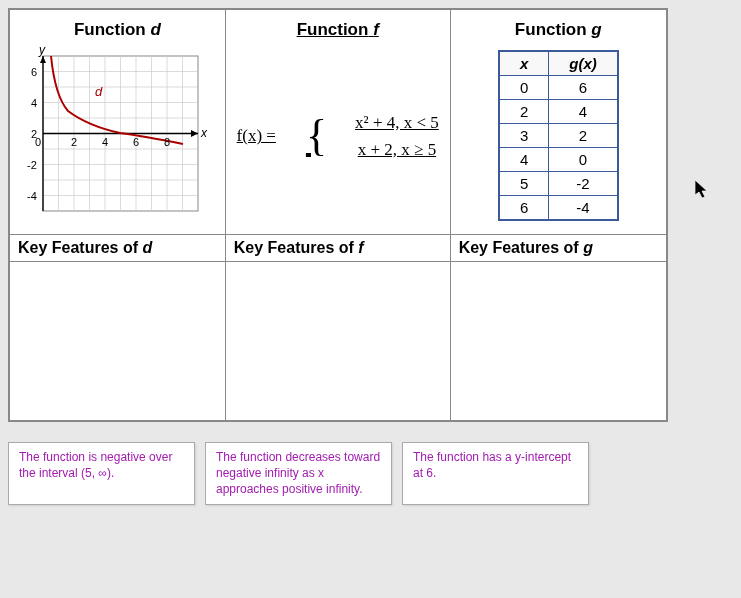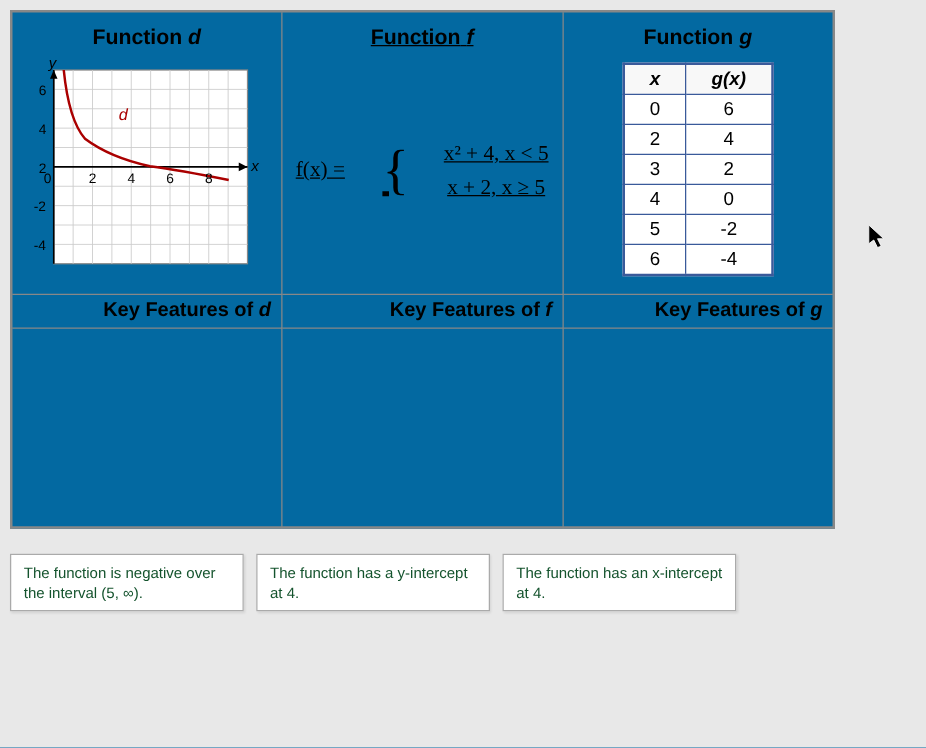--- a/index.html
+++ b/index.html
@@ -5,21 +5,21 @@
   body {
     margin: 0;
     padding: 8px;
     background: #e8e8e8;
     font-family: Arial, sans-serif;
     width: 741px;
     box-sizing: border-box;
   }
   .main-table {
     border: 2px solid #888;
-    background: #0369a1;
+    background: #ffffff;
     width: 660px;
     border-collapse: collapse;
     margin-bottom: 20px;
     padding-left: 13px;
   }
   .main-table td {
     border: 1.5px solid #888;
     vertical-align: top;
     padding: 4px 8px;
   }
@@ -63,41 +63,40 @@
   }
   .g-table th {
     font-style: italic;
     font-weight: bold;
     background: #f8f8f8;
   }
   .kf-header {
     font-weight: bold;
     font-size: 16px;
     padding: 8px 6px;
-    text-align: right;
   }
   .kf-header .var {
     font-style: italic;
     font-weight: bold;
   }
   .kf-body {
     height: 150px;
   }
   .chips {
     display: flex;
     flex-wrap: wrap;
     gap: 10px;
     width: 700px;
   }
   .chip {
     background: #fff;
     border: 1px solid #aaa;
     padding: 6px 10px;
     font-size: 12px;
-    color: #14532d;
+    color: #a21caf;
     box-shadow: 1px 1px 2px rgba(0,0,0,0.1);
     max-width: 165px;
     line-height: 1.35;
   }
   .formula-wrap {
     display: flex;
     align-items: center;
     justify-content: center;
     height: 180px;
     gap: 28px;
@@ -248,21 +247,21 @@
   <tr>
     <td class="kf-body"></td>
     <td class="kf-body"></td>
     <td class="kf-body"></td>
   </tr>
 </tbody>
   </table>
 
 <div class="chips">
   <div class="chip">The function is negative over the interval (5, ∞).</div>
-  <div class="chip">The function has a y-intercept at 4.</div>
-  <div class="chip">The function has an x-intercept at 4.</div>
+  <div class="chip">The function decreases toward negative infinity as x approaches positive infinity.</div>
+  <div class="chip">The function has a y-intercept at 6.</div>
 </div>
 
 <div class="cursor" style="left:695px; top:180px;">
   <svg width="16" height="20">
       <path d="M0,0 L0,15 L4,12 L7,18 L10,17 L7,11 L12,11 Z" fill="#000" stroke="#fff" stroke-width="0.7"></path>
     </svg>
 </div>
 
 </body></html>

